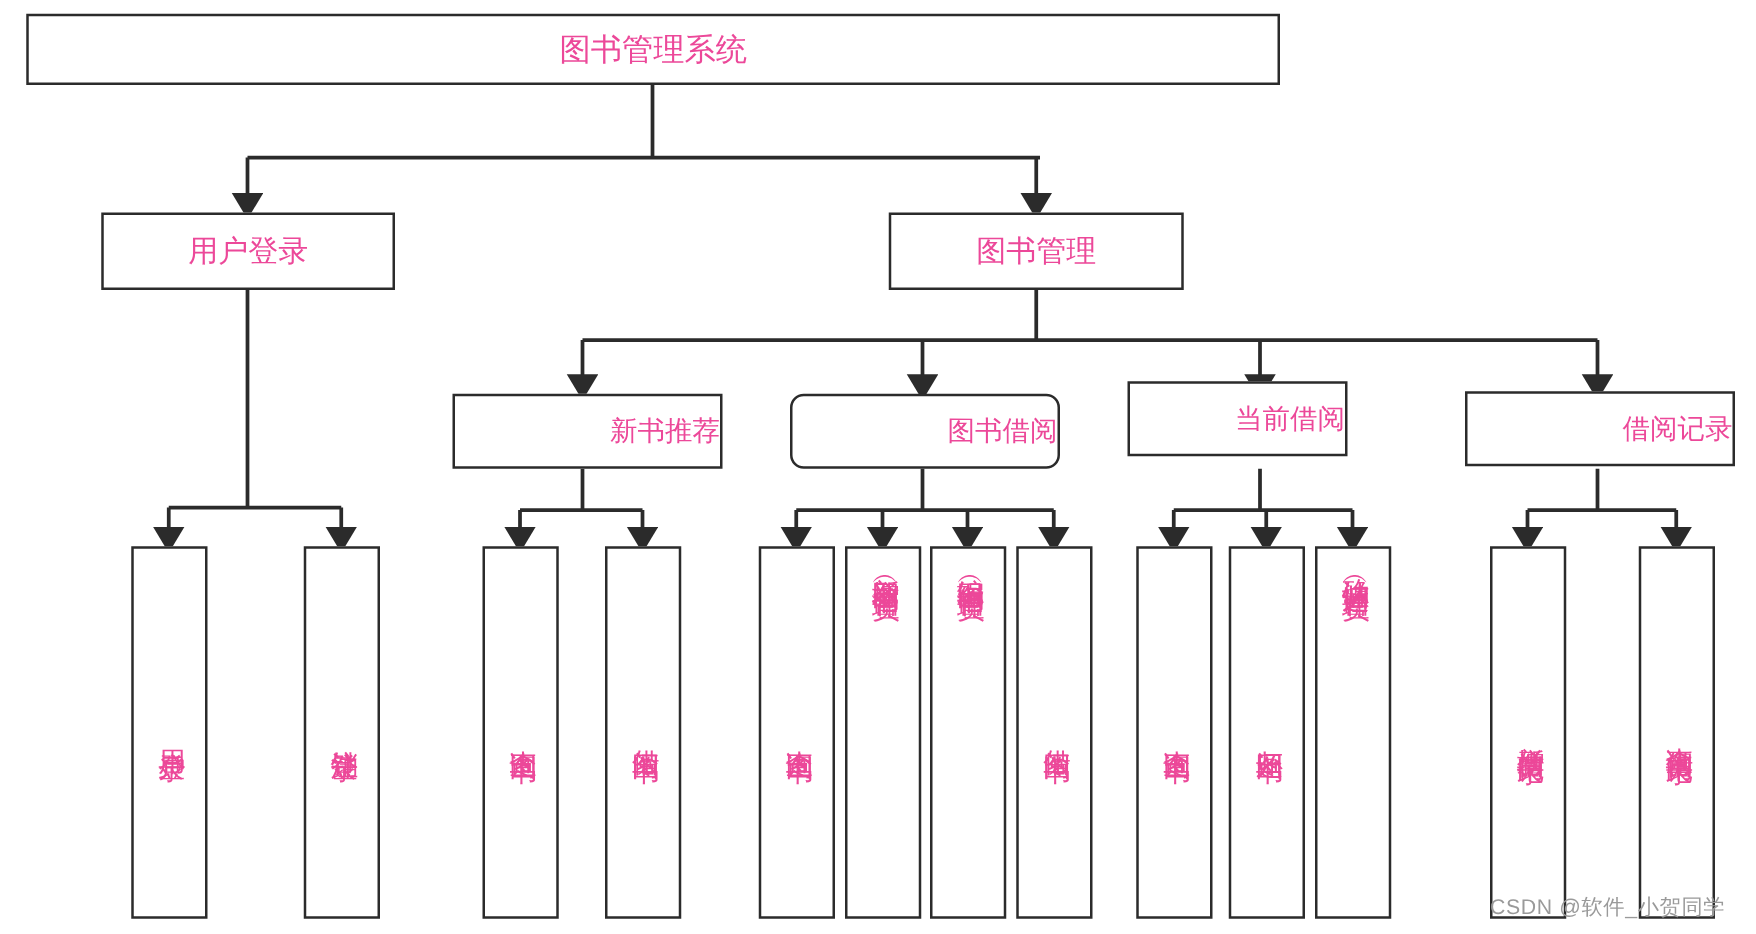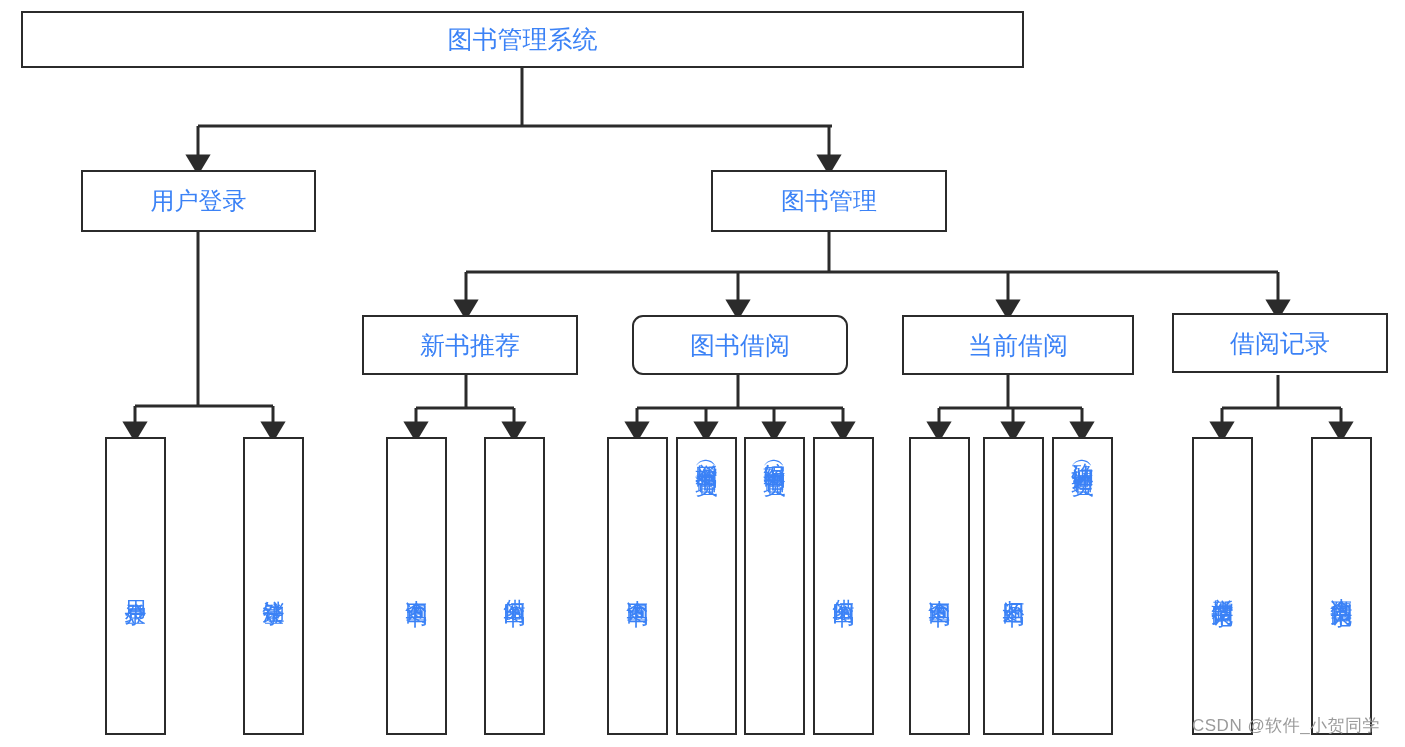--- a/index.html
+++ b/index.html
@@ -25,30 +25,32 @@
     height: 747px;
   }
   .node {
     position: absolute;
     box-sizing: border-box;
     background: #ffffff;
     border: 2px solid #2b2b2b;
     display: flex;
     align-items: center;
     justify-content: center;
-    color: #3b82f6;
+    color: #ec4899;
+    font-family: Liberation Mono, monospace;
   }
   .node.root {
     font-size: 25px;
   }
   .node.level1 {
     font-size: 24px;
   }
   .node.level2 {
-    font-size: 25px;
+    font-size: 22px;
+    justify-content: flex-end;
   }
   .node.leaf {
     font-size: 22px;
     padding: 6px 0;
   }
   .node.leaf .vtext {
     writing-mode: vertical-rl;
     text-orientation: upright;
     letter-spacing: 2px;
     line-height: 1;
@@ -132,21 +134,21 @@
         <span>图书管理</span>
       </div>
     </div>
   <div id="level2-nodes">
       <div class="node level2" style="left: 362px; top: 315px; width: 216px; height: 60px;">
         <span>新书推荐</span>
       </div>
       <div class="node level2" style="left: 632px; top: 315px; width: 216px; height: 60px; border-radius: 11px;">
         <span>图书借阅</span>
       </div>
-      <div class="node level2" style="left: 902px; top: 315px; width: 232px; height: 60px;">
+      <div class="node level2" style="left: 902px; top: 305px; width: 176px; height: 60px;">
         <span>当前借阅</span>
       </div>
       <div class="node level2" style="left: 1172px; top: 313px; width: 216px; height: 60px;">
         <span>借阅记录</span>
       </div>
     </div>
   <div id="leaf-nodes">
       <div class="node leaf" style="left: 105px; top: 437px; width: 61px; height: 298px;">
         <span class="vtext">用户登录</span>
       </div>

